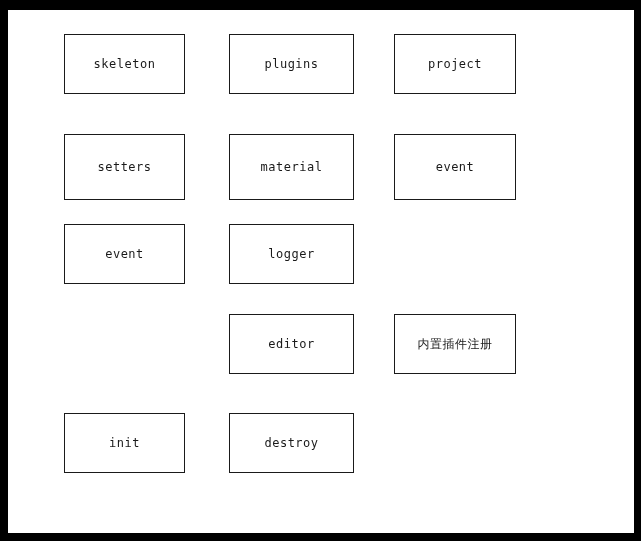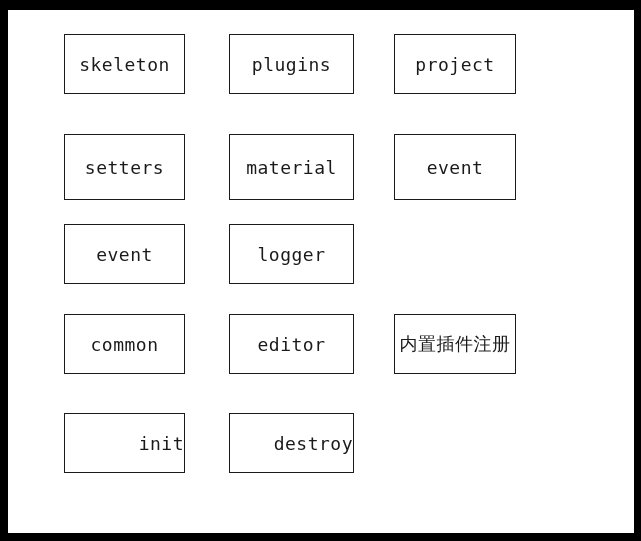--- a/index.html
+++ b/index.html
@@ -29,35 +29,35 @@
     position: absolute;
     box-sizing: border-box;
     height: 60px;
     background: var(--node-fill);
     border: 1px solid var(--node-border);
     display: flex;
     align-items: center;
     justify-content: center;
   }
   .node-label {
-    font-size: 18px;
+    font-size: 12px;
     color: var(--node-text);
     white-space: nowrap;
     letter-spacing: 0.5px;
   }
   
   .c1 { left: 56px;  width: 121px; }
   .c2 { left: 221px; width: 125px; }
   .c3 { left: 386px; width: 122px; }
   
   .r1 { top: 24px; }
   .r2 { top: 124px; height: 66px; }
   .r3 { top: 214px; align-items: center; }
   .r4 { top: 304px; }
-  .r5 { top: 403px; justify-content: flex-end; }
+  .r5 { top: 403px; }
 </style>
 </head>
 <body>
 
 <div class="screen">
 
   <div class="node r1 c1">
     <span class="node-label">skeleton</span>
   </div>
   <div class="node r1 c2">
@@ -77,23 +77,20 @@
     <span class="node-label">event</span>
   </div>
 
   <div class="node r3 c1">
     <span class="node-label">event</span>
   </div>
   <div class="node r3 c2">
     <span class="node-label">logger</span>
   </div>
 
-  <div class="node r4 c1">
-    <span class="node-label">common</span>
-  </div>
   <div class="node r4 c2">
     <span class="node-label">editor</span>
   </div>
   <div class="node r4 c3">
     <span class="node-label">内置插件注册</span>
   </div>
 
   <div class="node r5 c1">
     <span class="node-label">init</span>
   </div>

